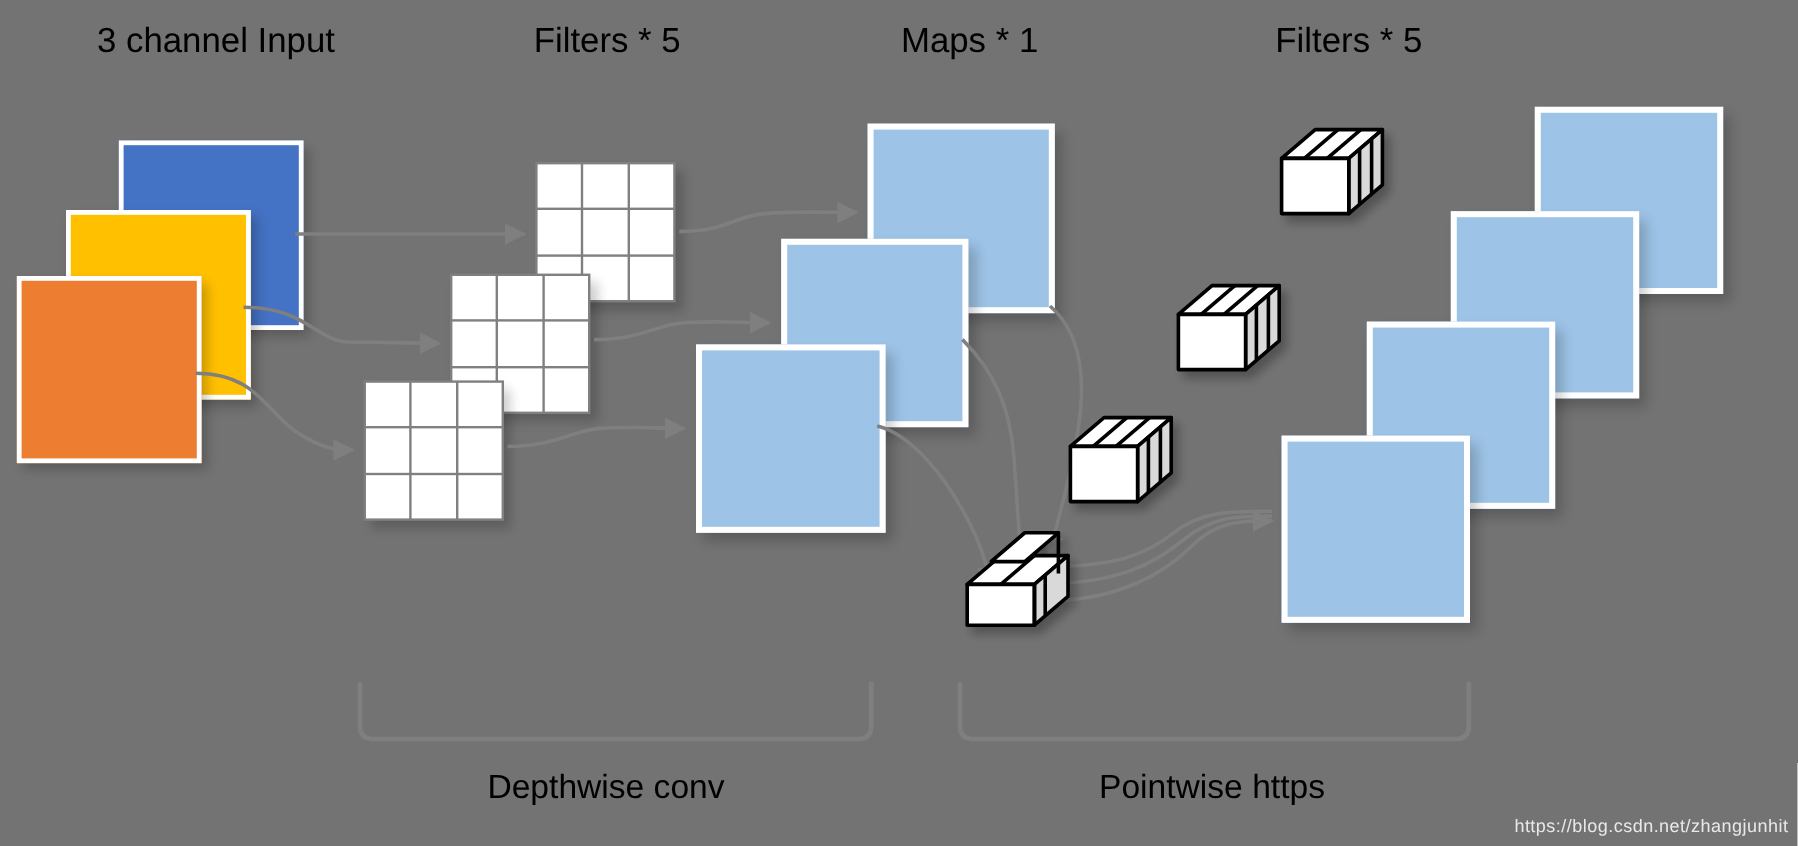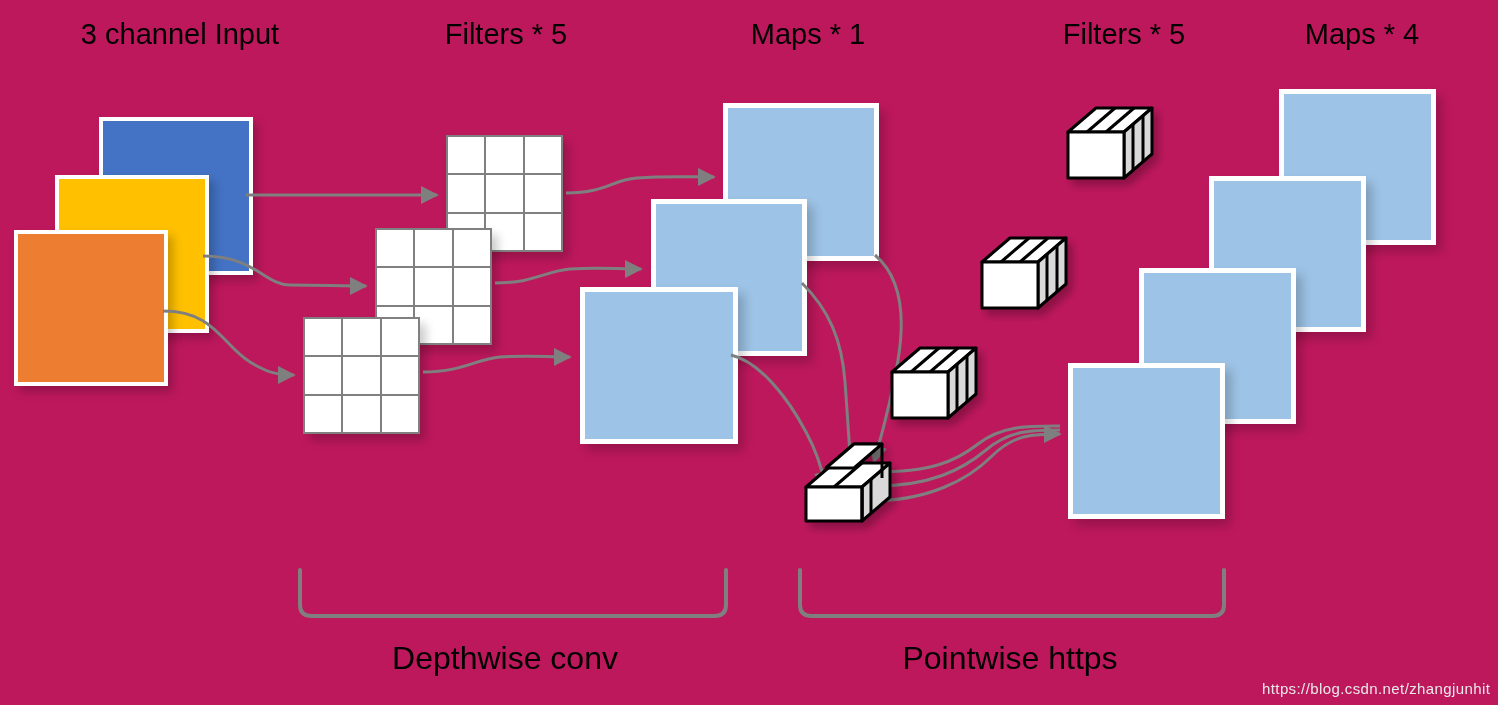--- a/index.html
+++ b/index.html
@@ -7,34 +7,34 @@
     padding: 0;
     background: #ffffff;
   }
   body {
     font-family: "Liberation Sans", sans-serif;
   }
   #canvas {
     position: relative;
     width: 1498px;
     height: 705px;
-    background: #be185d;
+    background: #737373;
     overflow: hidden;
   }
   .col-title {
     position: absolute;
     font-size: 29px;
     color: #000000;
     white-space: nowrap;
     text-align: center;
     font-family: "Liberation Sans", sans-serif;
   }
   .group-label {
     position: absolute;
-    font-size: 32px;
+    font-size: 28px;
     color: #000000;
     white-space: nowrap;
     text-align: center;
     font-family: "Liberation Sans", sans-serif;
   }
   .chan {
     position: absolute;
     border: 4px solid #ffffff;
     box-sizing: content-box;
     box-shadow: 5px 6px 9px rgba(0,0,0,0.22);
@@ -80,21 +80,20 @@
 </style>
 </head>
 <body>
 
 <div id="canvas">
 
   <div class="col-title" style="left:52px; top:18px; width:256px;">3 channel Input</div>
   <div class="col-title" style="left:408px; top:18px; width:196px;">Filters * 5</div>
   <div class="col-title" style="left:718px; top:18px; width:180px;">Maps * 1</div>
   <div class="col-title" style="left:1026px; top:18px; width:196px;">Filters * 5</div>
-  <div class="col-title" style="left:1272px; top:18px; width:180px;">Maps * 4</div>
 
   <div class="chan" style="left:99px; top:117px; width:146px; height:150px; background:#4472C4;"></div>
   <div class="chan" style="left:55px; top:175px; width:146px; height:150px; background:#FFC000;"></div>
   <div class="chan" style="left:14px; top:230px; width:146px; height:148px; background:#ED7D31;"></div>
 
   <div class="grid3" style="left:446px; top:135px; width:117px; height:117px;">
     <i></i>
       <i></i>
       <i></i>
     <i></i>

